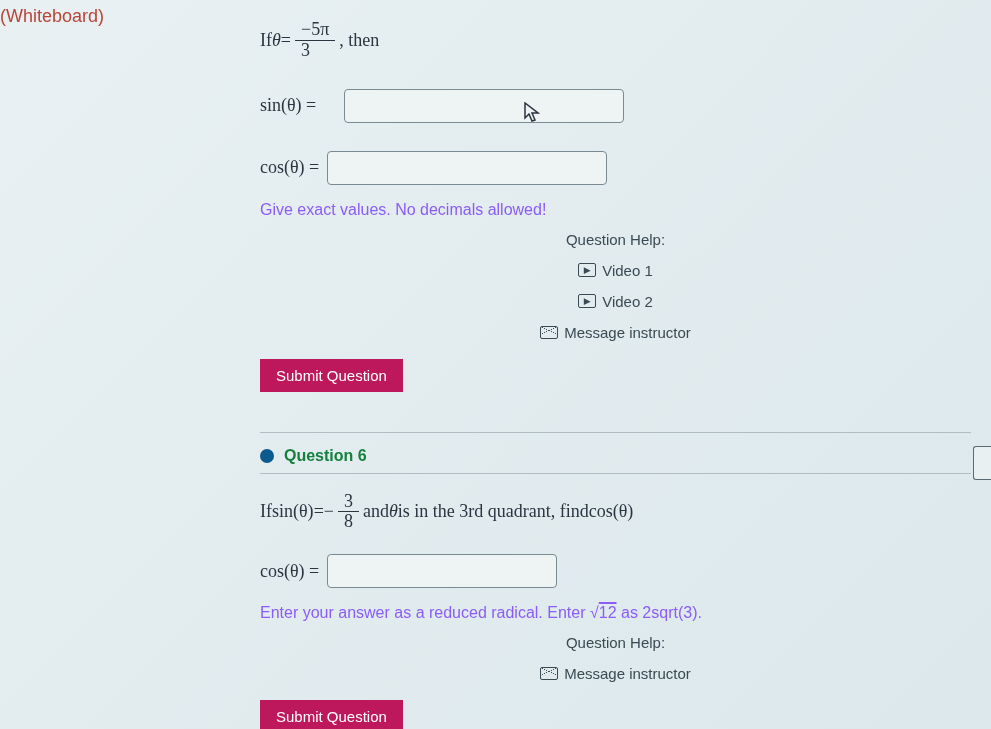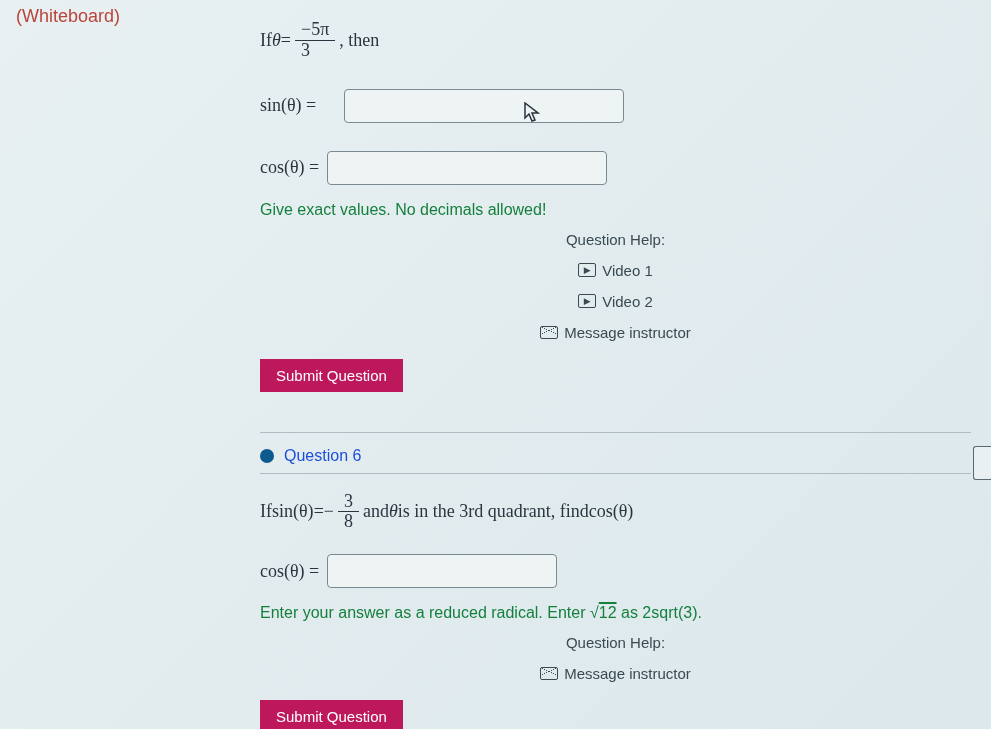--- a/index.html
+++ b/index.html
@@ -10,21 +10,21 @@
       background: linear-gradient(135deg, #e8f0f2 0%, #dce8ec 100%);
       width: 991px;
       height: 729px;
       overflow: hidden;
       position: relative;
       color: #3a4a52;
     }
     .whiteboard-label {
       position: absolute;
       top: 6px;
-      left: 16px;
+      left: 0px;
       color: #b8453a;
       font-size: 18px;
       font-weight: 500;
     }
     .content {
       margin-left: 260px;
       margin-top: 20px;
       padding-right: 20px;
     }
     .q-block {
@@ -57,21 +57,21 @@
       background: #eef3f4;
       height: 34px;
       width: 280px;
       border-radius: 4px;
       padding: 4px 8px;
       font-size: 16px;
     }
     .answer-input.small { width: 230px; }
     .instruction {
       font-size: 16px;
-      color: #15803d;
+      color: #8b5cf6;
       margin: 16px 0 10px 0;
       font-family: Verdana, sans-serif;
     }
     .help-row {
       font-size: 15px;
       color: #3a4a52;
       margin: 12px 0 18px 0;
       display: flex;
       align-items: center;
       gap: 14px;
@@ -129,22 +129,22 @@
       padding: 14px 0 8px 0;
       border-bottom: 1px solid #b0bec4;
       margin-bottom: 18px;
     }
     .q-dot {
       width: 14px; height: 14px;
       background: #0d5a8e;
       border-radius: 50%;
     }
     .q-title {
-      font-weight: 400;
-      color: #1d4ed8;
+      font-weight: 700;
+      color: #15803d;
       font-size: 16px;
     }
     .bookmark-stub {
       position: absolute;
       right: 0;
       top: 446px;
       width: 18px;
       height: 34px;
       border: 1.5px solid #5a6a72;
       border-right: none;

